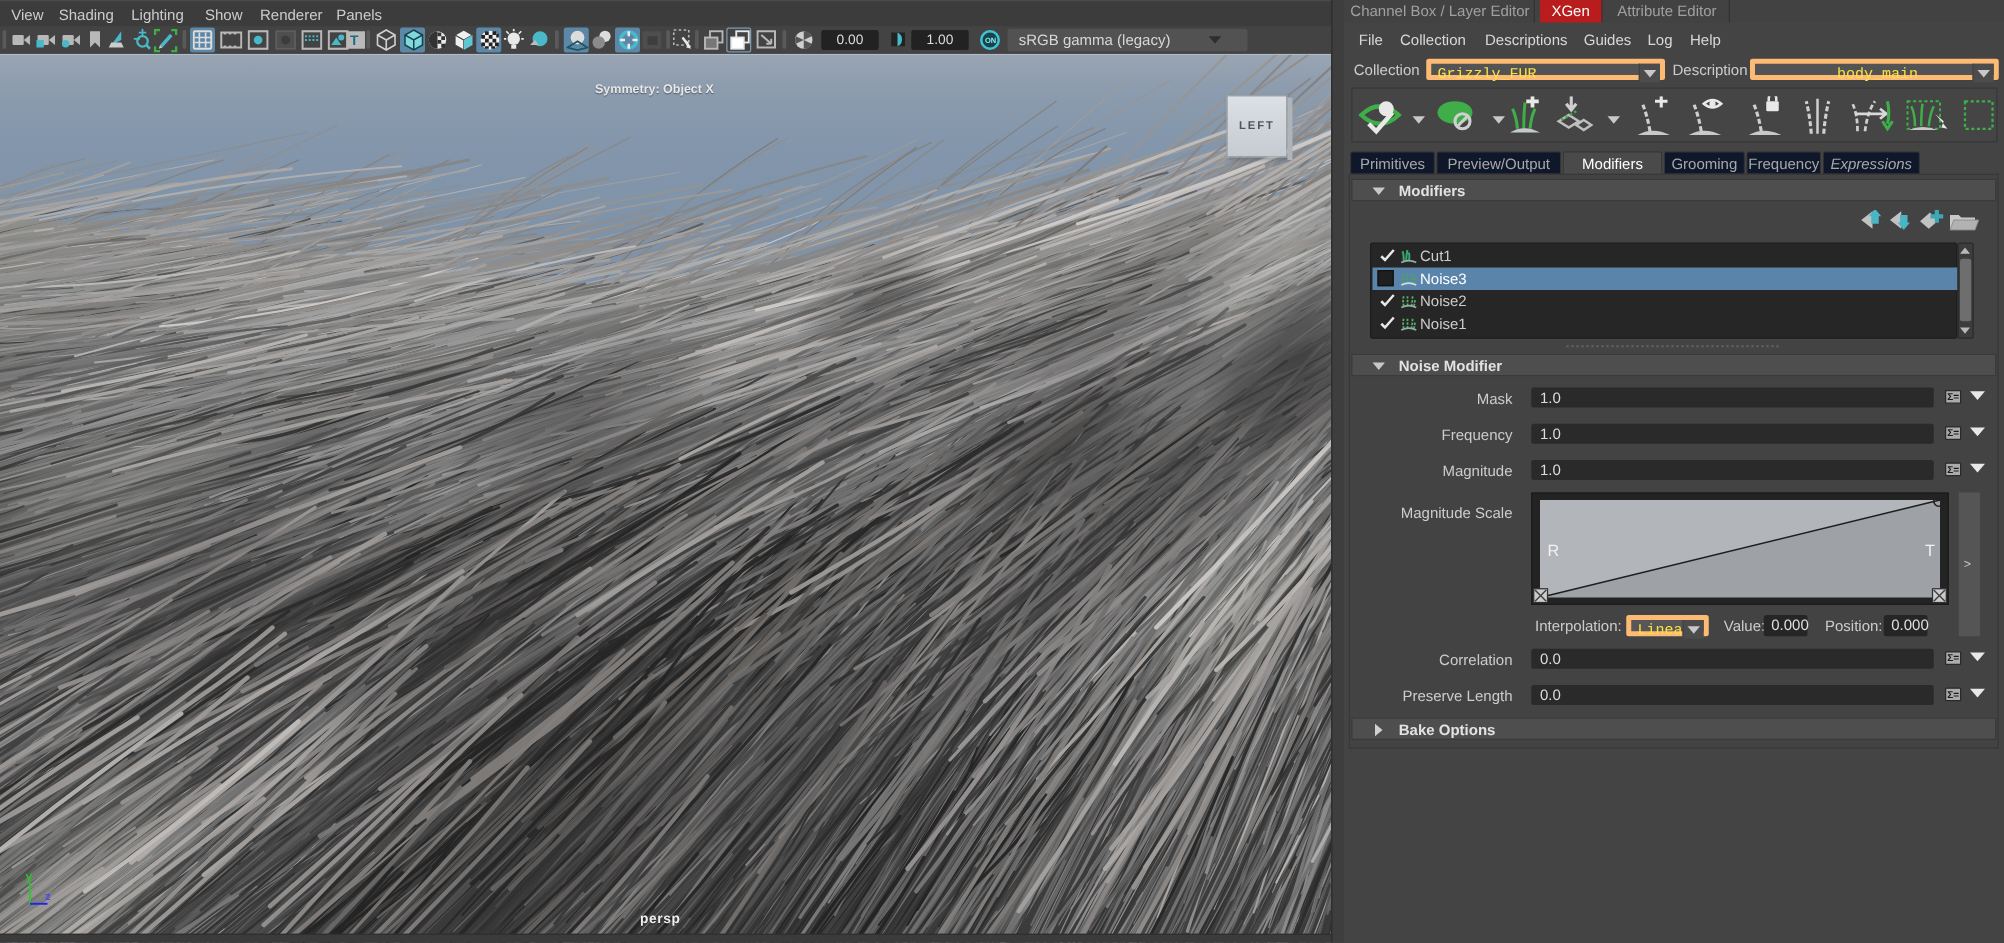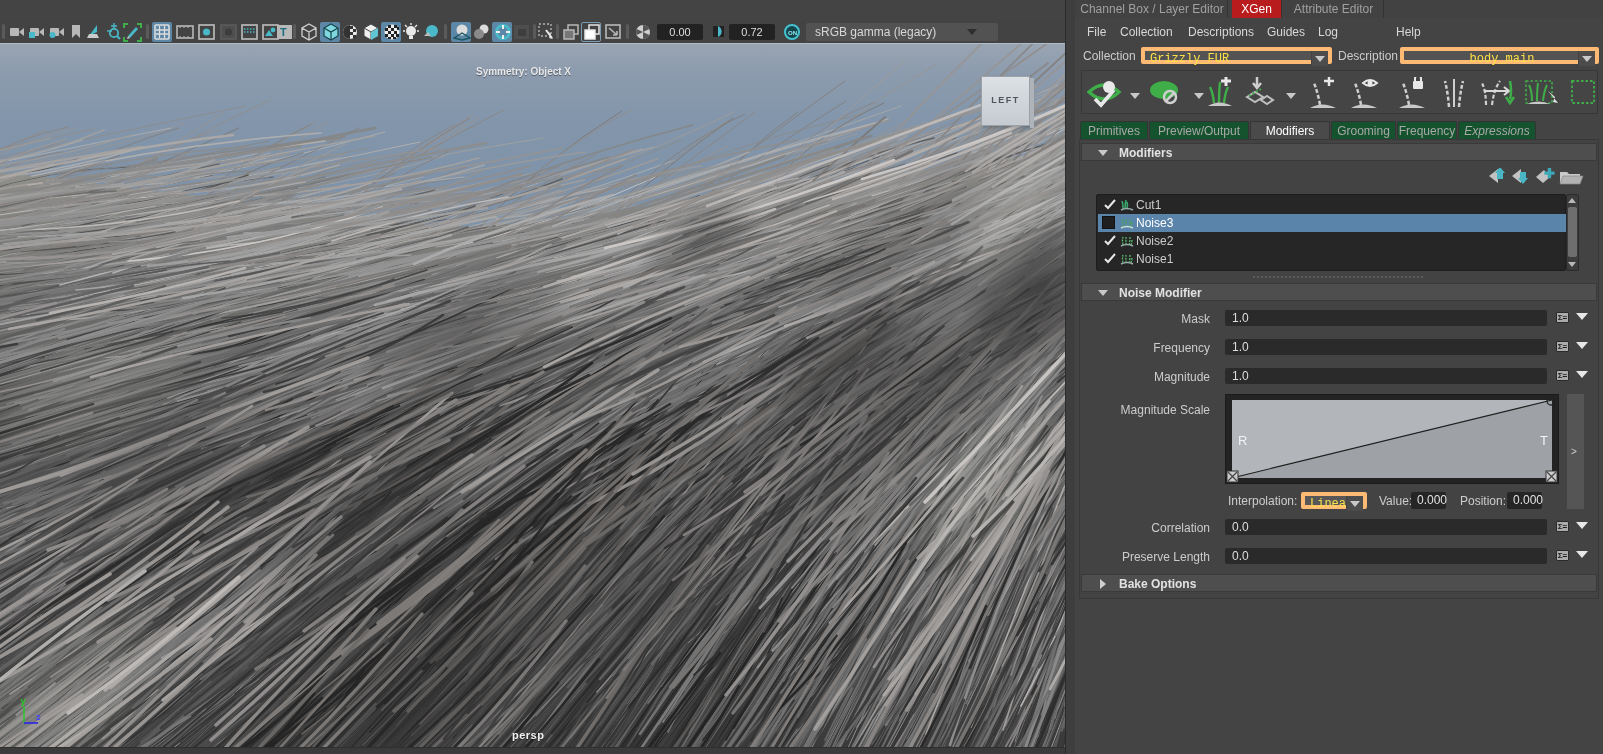--- a/index.html
+++ b/index.html
@@ -26,21 +26,21 @@
 .tab1{position:absolute;top:0;height:18px;font-size:12px;line-height:18px;text-align:center;border-right:1px solid #333;background:#424242;color:#a0a0a0;}
 .tab1.active{background:#b91c1c;color:#ffffff;}
 #rmenu span{position:absolute;top:0;font-size:12px;color:#d8d8d8;}
 .lbl12{font-size:12px;color:#cccccc;white-space:nowrap;}
 .dd{position:absolute;height:17px;background:#535353;border:4px solid #fdba74;border-radius:2px;color:#fde047;font-size:12px;line-height:16px;padding-left:5px;font-family:Liberation Mono, monospace;}
 .dd .arr{position:absolute;right:0;top:0;width:17px;height:15px;background:#4c4c4c;border-left:1px solid #424242;}
 .tri-d{width:0;height:0;border-left:5px solid transparent;border-right:5px solid transparent;border-top:6px solid #c8c8c8;position:absolute;}
 .tri-r{width:0;height:0;border-top:5px solid transparent;border-bottom:5px solid transparent;border-left:6px solid #d0d0d0;position:absolute;}
 #iconbox{position:absolute;left:1081px;top:70px;width:517px;height:44px;background:#454545;border:1px solid #373737;}
 .tabrow2{position:absolute;left:1079px;top:121px;width:520px;height:18px;}
-.tab2{position:absolute;top:0;height:18px;font-size:12px;line-height:18px;text-align:center;background:#14532d;border:1px solid #343434;border-bottom:none;color:#a8a8a8;border-radius:2px 2px 0 0;}
+.tab2{position:absolute;top:0;height:18px;font-size:12px;line-height:18px;text-align:center;background:#0f172a;border:1px solid #343434;border-bottom:none;color:#a8a8a8;border-radius:2px 2px 0 0;}
 .tab2.active{background:#4a4a4a;color:#ffffff;}
 #contentframe{position:absolute;left:1079px;top:139px;width:520px;height:460px;background:#434343;border:1px solid #383838;}
 .sechead{position:absolute;left:1081px;width:516px;height:18px;background:#4e4e4e;border:1px solid #3a3a3a;}
 .sechead .t{position:absolute;left:37px;top:2px;font-size:12px;font-weight:bold;color:#e2e2e2;}
 .field{position:absolute;left:1225px;width:322px;height:16px;background:#2a2a2a;border-radius:2px;color:#dddddd;font-size:12px;line-height:16px;padding-left:7px;}
 .flabel{position:absolute;font-size:12px;color:#cccccc;text-align:right;width:130px;left:1080px;}
 .expr{position:absolute;left:1556px;width:13px;height:11px;background:#ababab;border:1px solid #2a2a2a;border-radius:1px;font-size:8px;line-height:9px;text-align:center;color:#1a1a1a;font-weight:bold;}
 .fdd{position:absolute;left:1576px;width:0;height:0;border-left:6px solid transparent;border-right:6px solid transparent;border-top:7px solid #e8e8e8;}
 #list{position:absolute;left:1096px;top:194px;width:470px;height:77px;background:#262626;border:1px solid #1d1d1d;border-radius:2px 2px 2px 2px;}
 .litem{position:absolute;left:1px;width:468px;height:18px;font-size:12px;color:#cccccc;}
@@ -51,20 +51,28 @@
 #lscroll{position:absolute;left:1566px;top:194px;width:13px;height:77px;background:#3c3c3c;border:1px solid #2a2a2a;border-radius:2px;}
 #ramp{position:absolute;left:1225px;top:394px;width:334px;height:90px;background:#232323;border:1px solid #1b1b1b;}
 #rampstrip{position:absolute;left:1567px;top:394px;width:17px;height:115px;background:#555555;}
 #rampstrip .gt{position:absolute;left:4px;top:52px;color:#cfcfcf;font-size:10px;}
 .interp{position:absolute;font-size:12px;color:#cccccc;}
 .darkval{position:absolute;height:17px;background:#252525;color:#e0e0e0;font-size:12px;line-height:17px;text-align:center;padding-left:6px;border-radius:2px;}
 </style></head>
 <body>
 <div id="root">
 
+  <div id="menubar">
+    <span style="left:9px">View</span>
+      <span style="left:47px">Shading</span>
+      <span style="left:105px">Lighting</span>
+      <span style="left:164px">Show</span>
+      <span style="left:208px">Renderer</span>
+      <span style="left:269px">Panels</span>
+  </div>
   <div id="toolbar">
       <div class="tsep" style="left:2px"></div>
 <svg class="abs" style="left:9px;top:2px" width="16" height="18" viewBox="0 0 16 18">
         <rect x="1" y="5" width="9" height="8" rx="1" fill="#b8b8b8"></rect>
         <path d="M10 9 L15 5 V13 Z" fill="#b8b8b8"></path>
       </svg>
 <svg class="abs" style="left:29px;top:2px" width="16" height="18" viewBox="0 0 16 18">
         <rect x="1" y="5" width="9" height="8" rx="1" fill="#b8b8b8"></rect>
         <path d="M10 9 L15 5 V13 Z" fill="#b8b8b8"></path>
         <rect x="0" y="9" width="6" height="6" fill="#49b8c8"></rect>
@@ -221,21 +229,21 @@
         <circle cx="8" cy="9" r="7" fill="#cfcfcf"></circle>
         <path d="M8 9 L8 2 A7 7 0 0 1 14.3 6 Z" fill="#555"></path>
         <path d="M8 9 L14.3 12 A7 7 0 0 1 8 16 Z" fill="#555"></path>
         <path d="M8 9 L1.7 12 A7 7 0 0 1 1.7 6 Z" fill="#555"></path>
       </svg>
 <div class="tfield" style="left:657px;width:46px;">0.00</div>
 <svg class="abs" style="left:712px;top:2px" width="14" height="18" viewBox="0 0 14 18">
         <rect x="1" y="3" width="11" height="11" fill="#222"></rect>
         <path d="M6 3 A6 6 0 0 1 6 14 Z" fill="#49b8c8"></path>
       </svg>
-<div class="tfield" style="left:729px;width:46px;">0.72</div>
+<div class="tfield" style="left:729px;width:46px;">1.00</div>
 <div class="abs" style="left:784px;top:3px;width:16px;height:16px;border-radius:50%;background:#16444c;border:2px solid #43c3d2;"></div>
 <div class="abs" style="left:788px;top:9px;font-size:6px;font-weight:bold;color:#8ee9f2;">ON</div>
 <div class="abs" style="left:806px;top:2px;width:192px;height:18px;background:#525252;border-radius:2px;"></div>
 <div class="abs" style="left:815px;top:4px;font-size:12px;color:#d8d8d8;">sRGB gamma (legacy)</div>
 <div class="tri-d" style="left:967px;top:8px;border-top-color:#2e2e2e;"></div>
     </div>
 
   <div id="viewport">
     <svg class="abs" style="left:0;top:0" width="1065" height="711" viewBox="0 0 1065 711">
 <defs>
@@ -474,21 +482,21 @@
     <div class="tab1" style="left:2px;width:151px;">Channel Box / Layer Editor</div>
     <div class="tab1 active" style="left:157px;width:50px;">XGen</div>
     <div class="tab1" style="left:209px;width:100px;">Attribute Editor</div>
   </div>
   <div id="rmenu">
     <span style="left:1087px;top:25px">File</span>
     <span style="left:1120px;top:25px">Collection</span>
     <span style="left:1188px;top:25px">Descriptions</span>
     <span style="left:1267px;top:25px">Guides</span>
     <span style="left:1318px;top:25px">Log</span>
-    <span style="left:1396px;top:25px">Help</span>
+    <span style="left:1352px;top:25px">Help</span>
   </div>
   <div class="lbl12 abs" style="left:1083px;top:49px">Collection</div>
   <div class="dd" style="left:1141px;top:47px;width:191px;">Grizzly_FUR<div class="arr">
         <div class="tri-d" style="left:3px;top:5px"></div>
       </div></div>
   <div class="lbl12 abs" style="left:1338px;top:49px">Description</div>
   <div class="dd" style="left:1400px;top:47px;width:199px;text-align:center;">body_main<div class="arr">
         <div class="tri-d" style="left:3px;top:5px"></div>
       </div></div>
   <div id="iconbox">

